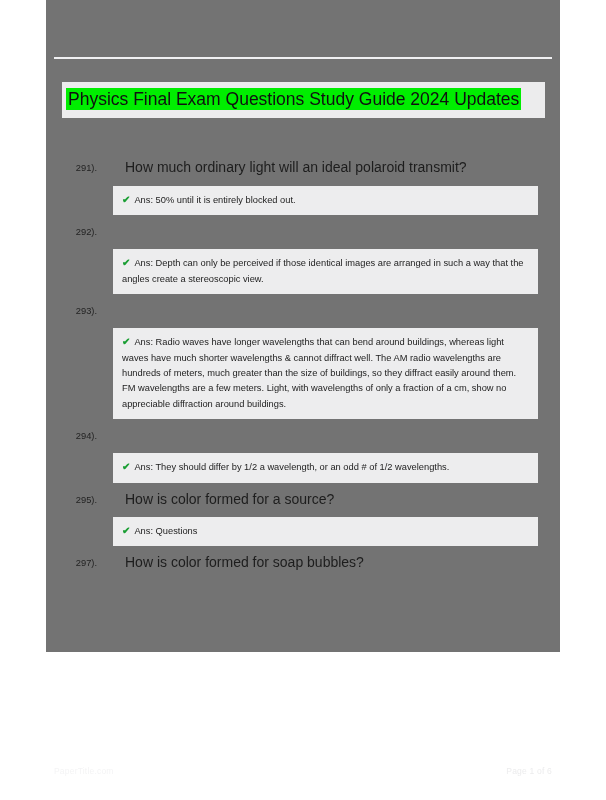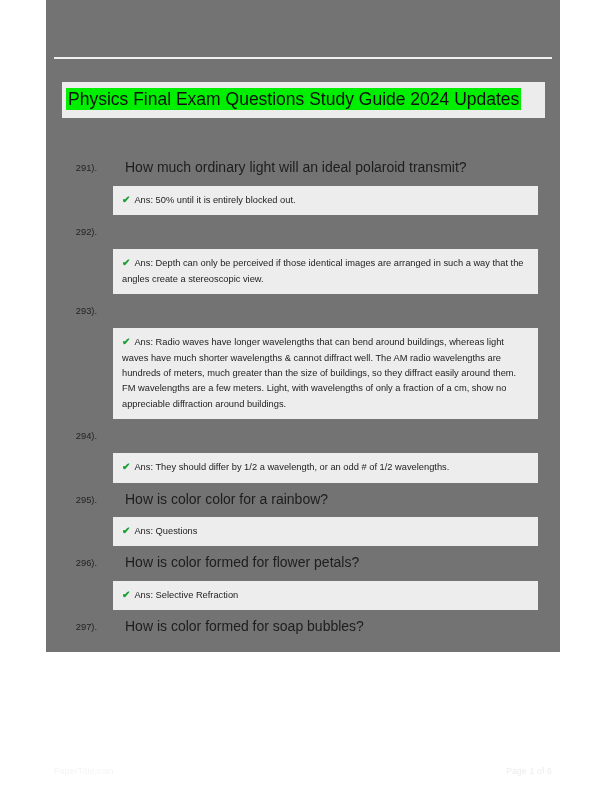--- a/index.html
+++ b/index.html
@@ -199,33 +199,24 @@
           <div class="q-row">
             <div class="q-num">294).</div>
           </div>
           <div class="ans-box">
             <div class="ans-line"><span class="check-icon">✔</span><span>Ans: They should differ by 1/2 a wavelength, or an odd # of 1/2 wavelengths.</span></div>
           </div>
         </div>
         <div class="qa-item">
           <div class="q-row">
             <div class="q-num">295).</div>
-            <div class="q-text">How is color color for a rainbow?</div>
+            <div class="q-text">How is color formed for a source?</div>
           </div>
           <div class="ans-box">
             <div class="ans-line"><span class="check-icon">✔</span><span>Ans: Questions</span></div>
-          </div>
-        </div>
-        <div class="qa-item">
-          <div class="q-row">
-            <div class="q-num">296).</div>
-            <div class="q-text">How is color formed for flower petals?</div>
-          </div>
-          <div class="ans-box">
-            <div class="ans-line"><span class="check-icon">✔</span><span>Ans: Selective Refraction</span></div>
           </div>
         </div>
         <div class="qa-item">
           <div class="q-row">
             <div class="q-num">297).</div>
             <div class="q-text">How is color formed for soap bubbles?</div>
           </div>
         </div>
       </div>
 

